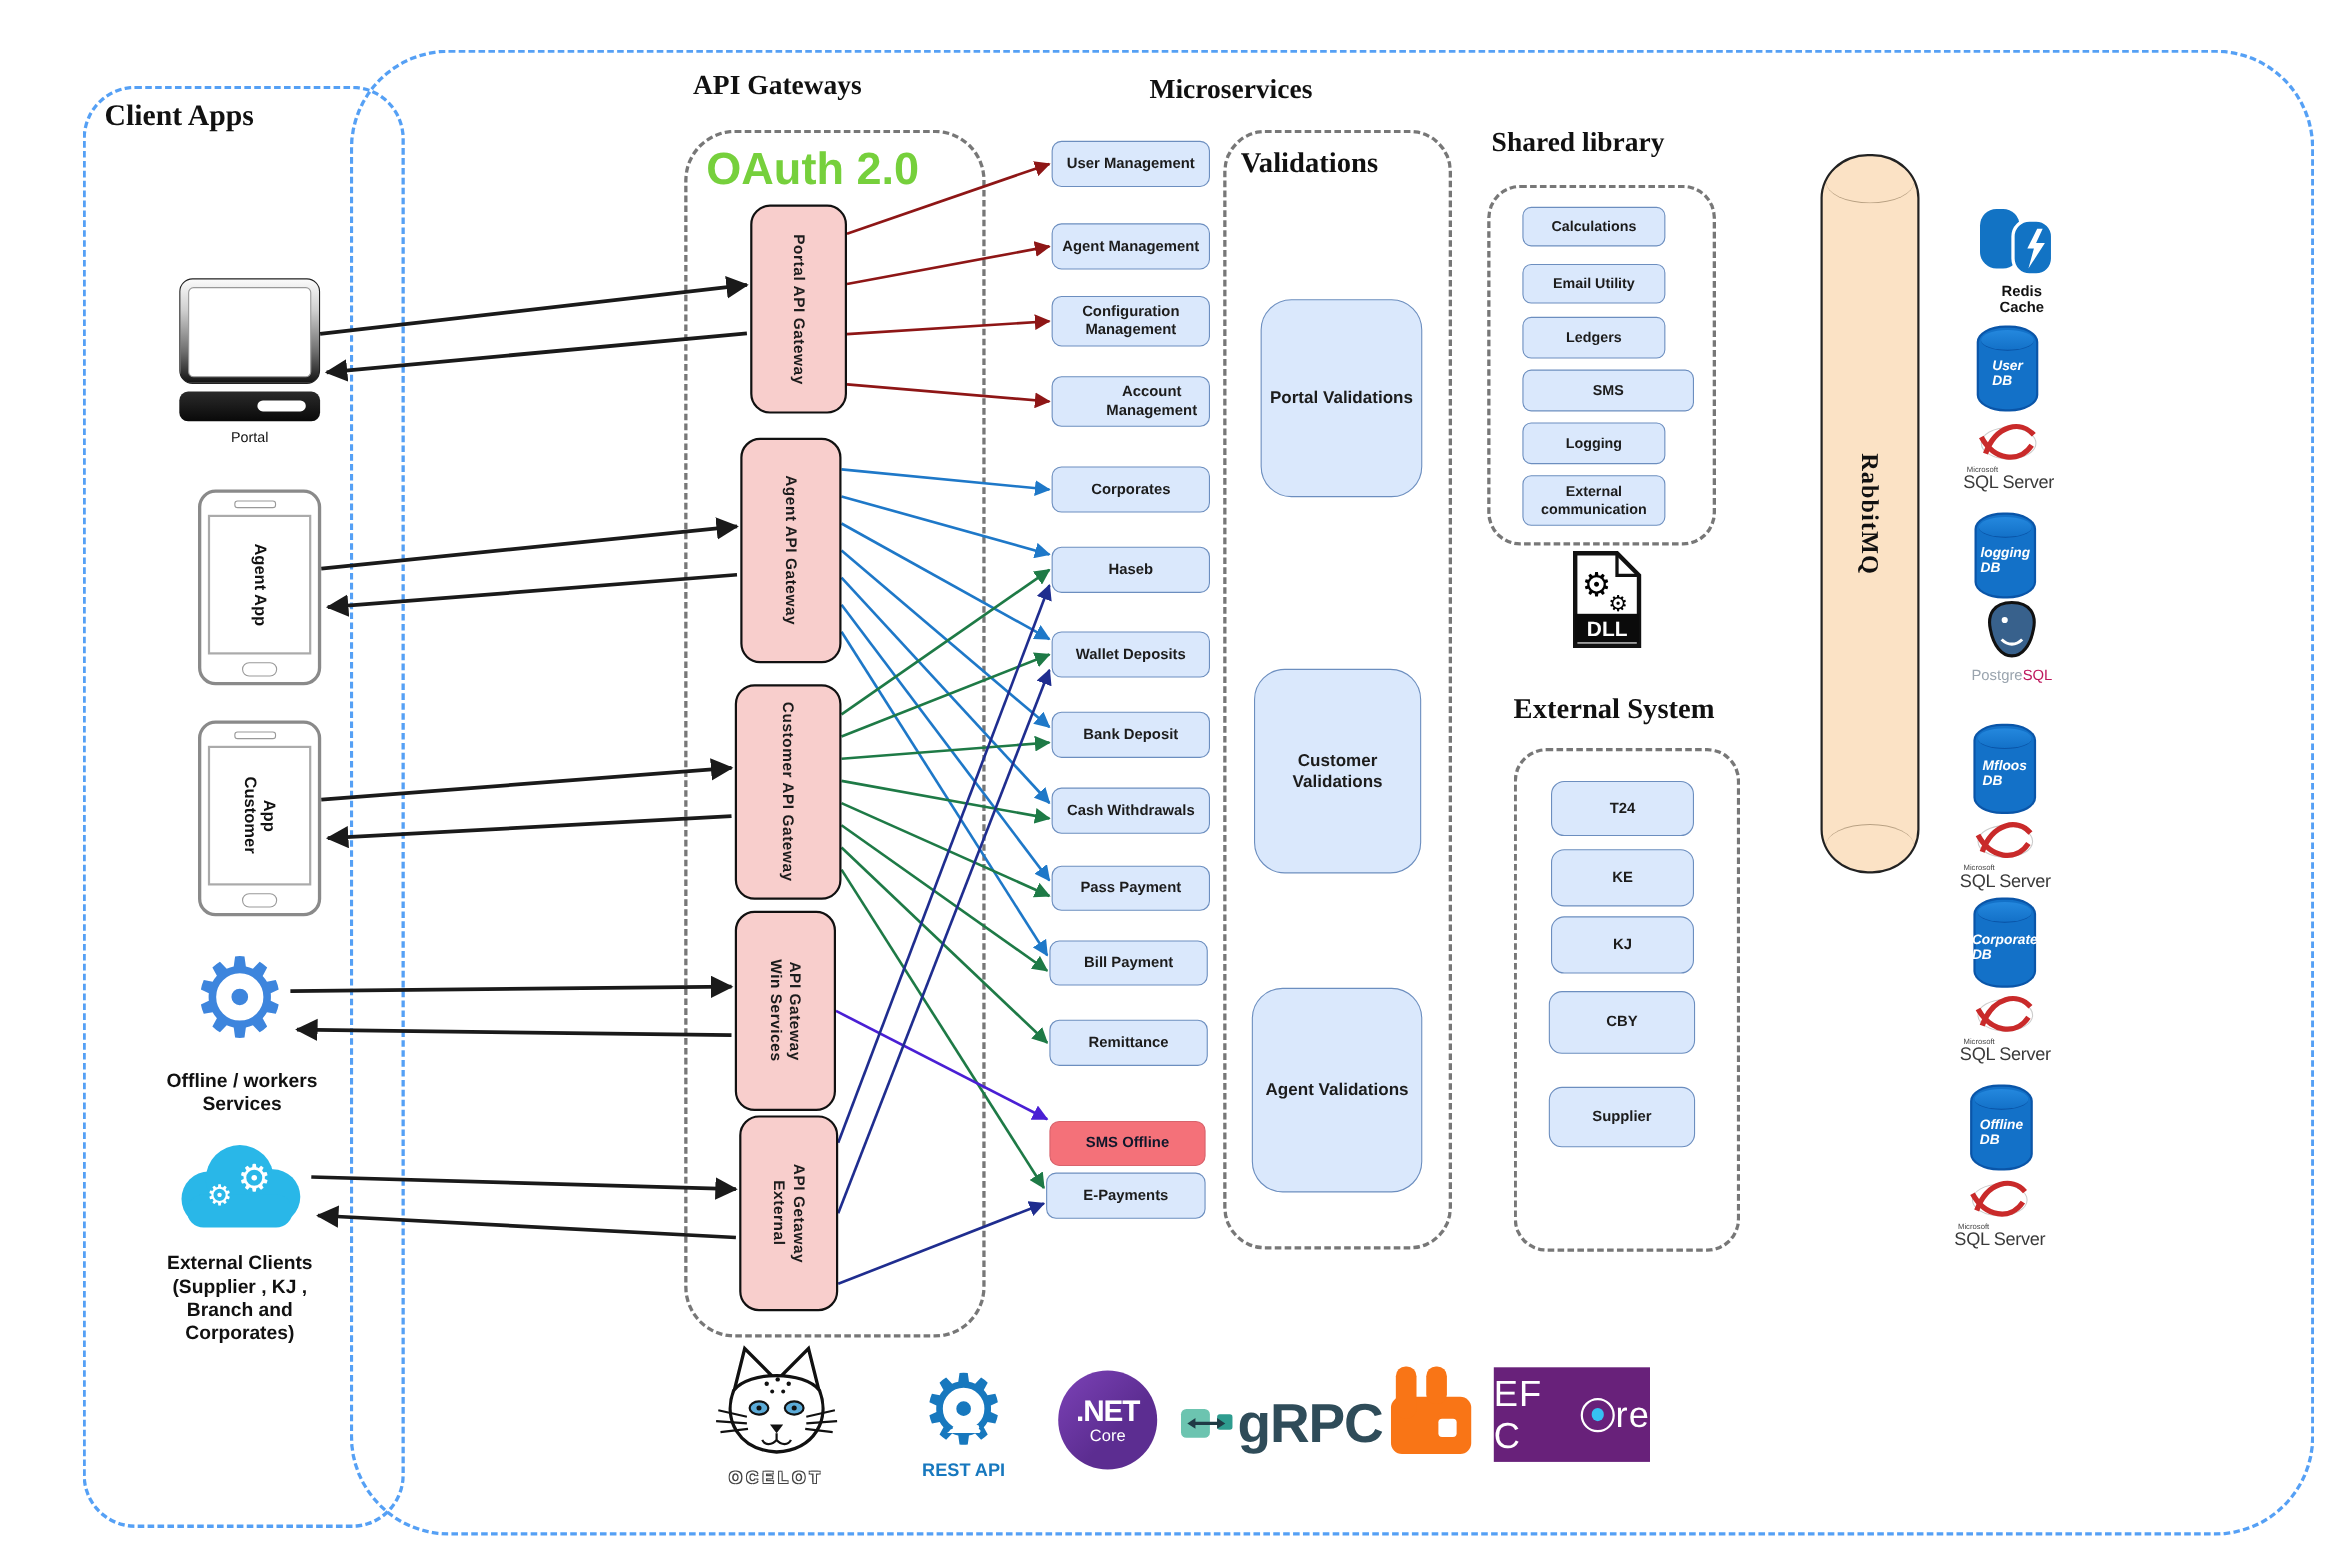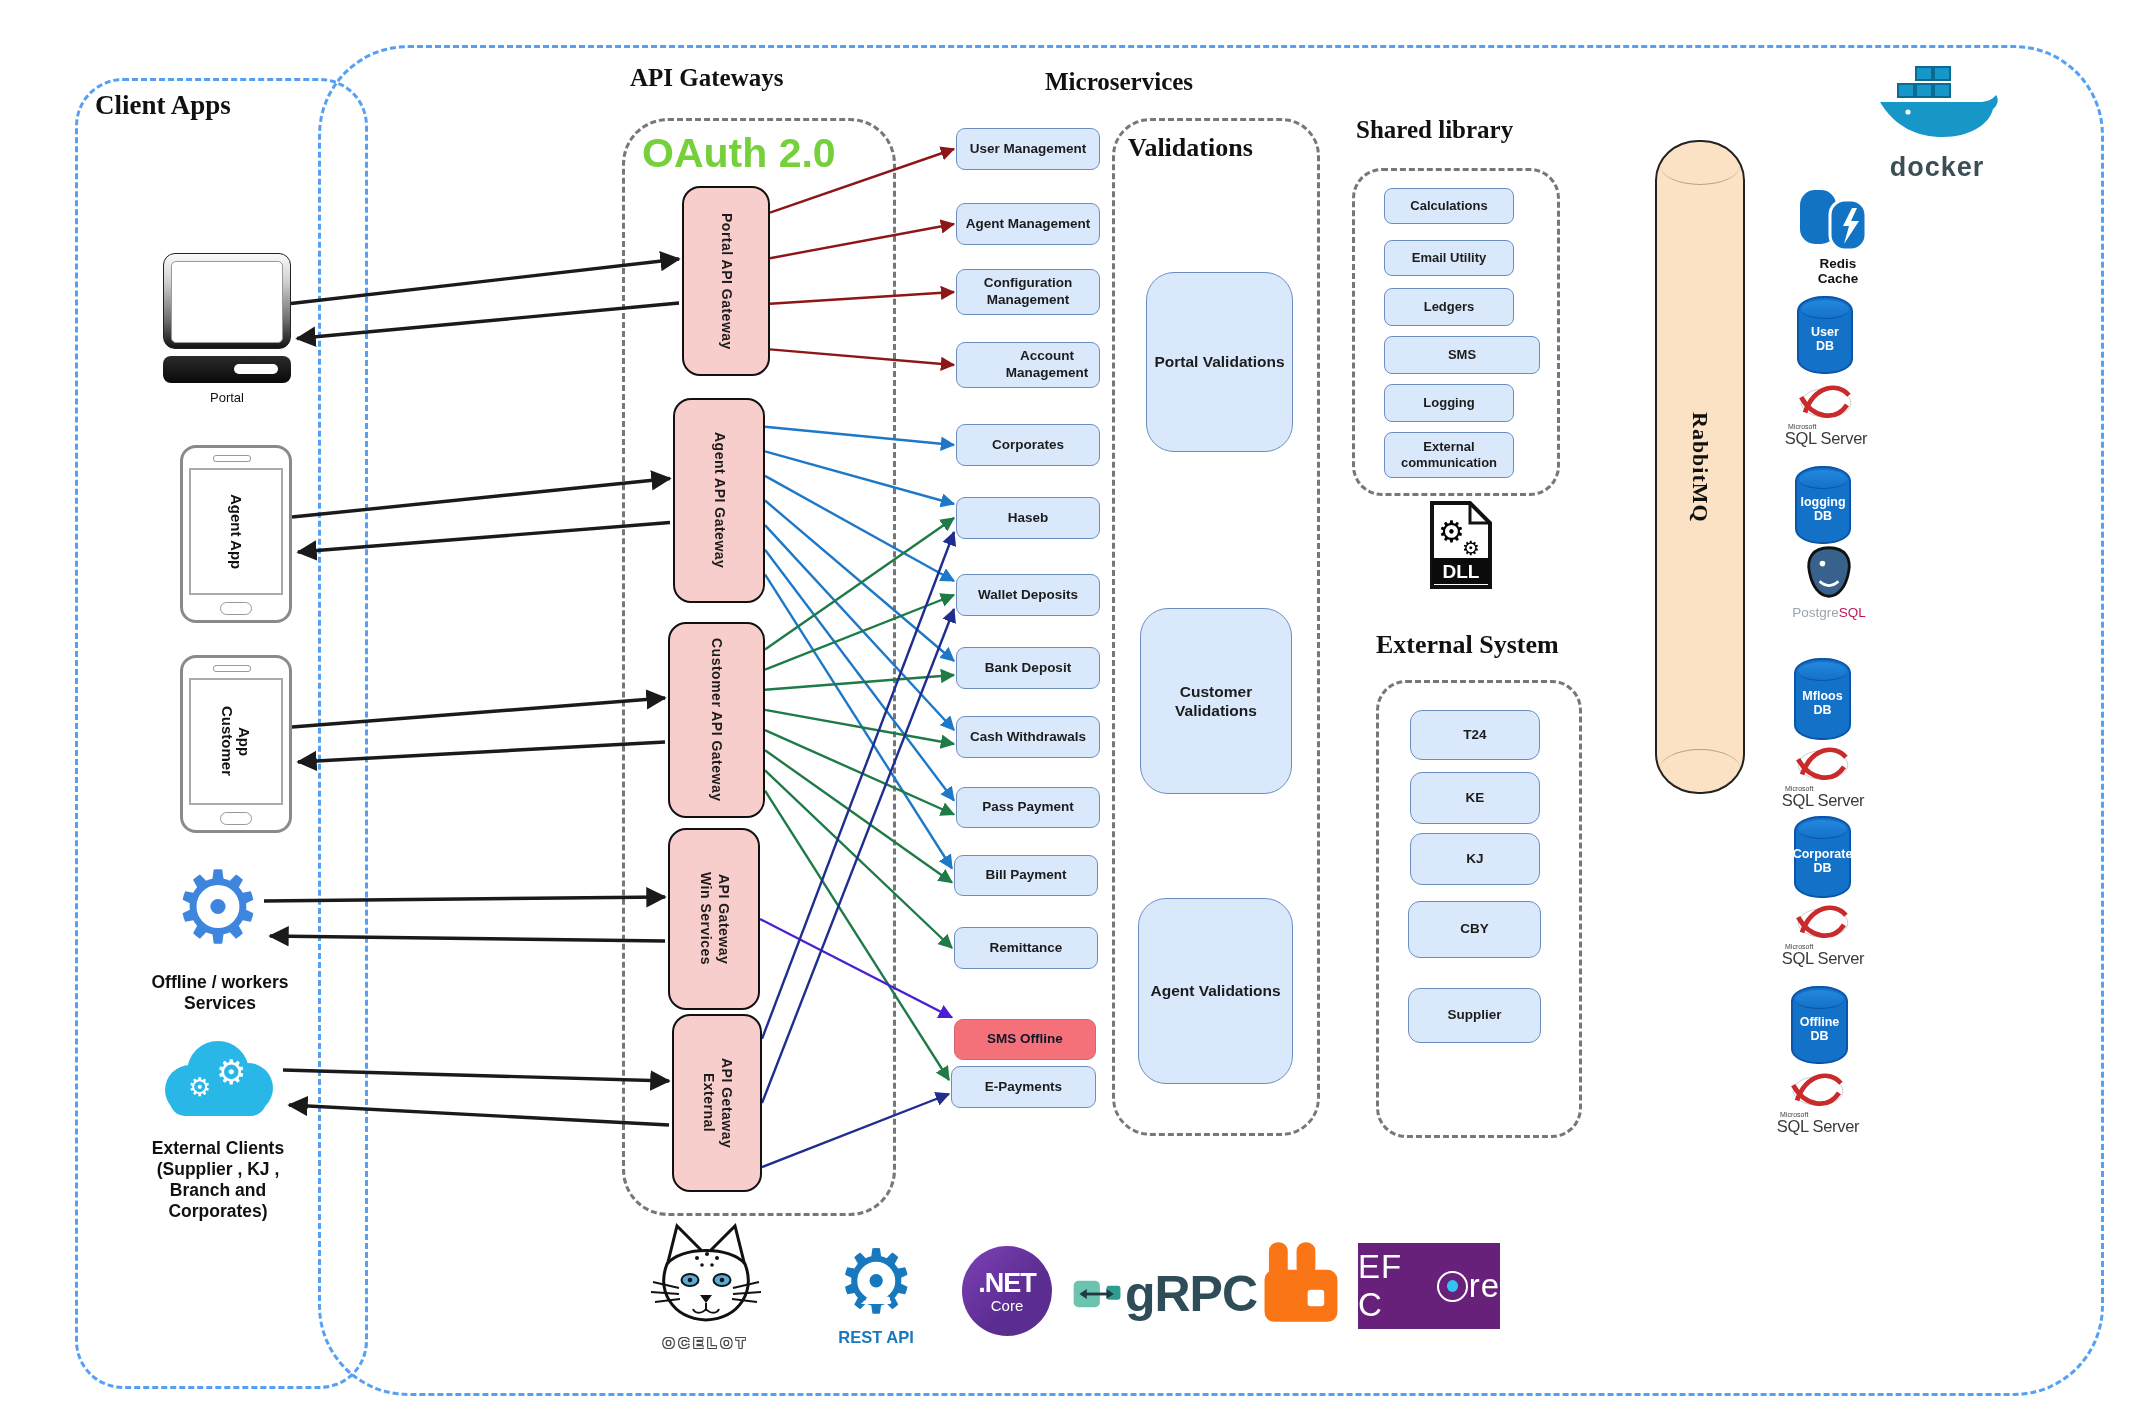--- a/index.html
+++ b/index.html
@@ -67,21 +67,21 @@
 
   
   #dll{position:absolute;left:1428px;top:500px;width:66px;height:90px;z-index:4;}
 
   
   #docker{position:absolute;left:1868px;top:60px;width:138px;text-align:center;z-index:4;}
   #docker .dlabel{font-size:27px;font-weight:700;color:#3A4E55;letter-spacing:1px;margin-top:-4px;}
 
   
   .cyl{position:absolute;background:var(--db-blue,#1371C8);border:2px solid #0A55A8;border-radius:26px/15px;color:#fff;
-       display:flex;align-items:center;justify-content:center;text-align:center;font-size:12.5px;font-weight:700;white-space:pre-line;z-index:4;box-sizing:border-box;}
+       display:flex;align-items:center;justify-content:center;font-size:12.5px;font-weight:700;white-space:pre-line;z-index:4;box-sizing:border-box;font-style:italic;}
   .cyl::before{content:"";position:absolute;left:2px;right:2px;top:2px;height:18px;border-radius:50%;background:linear-gradient(#2488DE,#1371C8);border-bottom:1.5px solid #0A55A8;}
   .cyl span{position:relative;z-index:1;margin-top:8px;}
   #redis{position:absolute;left:1796px;top:188px;width:84px;text-align:center;z-index:4;}
   #redis .rlabel{font-size:13.5px;font-weight:600;color:#111;white-space:pre-line;margin-top:2px;}
   .sqlsrv{position:absolute;width:96px;text-align:center;z-index:4;}
   .sqlsrv .ms{font-size:7px;color:#444;text-align:left;margin-left:10px;margin-top:-3px;}
   .sqlsrv .nm{font-size:16.5px;color:#3a3a3a;letter-spacing:-.3px;margin-top:-1px;}
   #pg{position:absolute;left:1784px;top:543px;width:90px;text-align:center;z-index:4;}
   #pg .plabel{font-size:13.5px;margin-top:0;}
   #pg .plabel .a{color:#9AA4AE;} #pg .plabel .b{color:#be185d;}
@@ -227,34 +227,20 @@
     <svg width="66" height="90" viewBox="0 0 66 90">
       <path d="M4,3 h38 l20,20 v64 h-58 z" fill="#fff" stroke="#111" stroke-width="4"></path>
       <path d="M42,3 v20 h20" fill="none" stroke="#111" stroke-width="3"></path>
       <text x="10" y="42" font-size="30" font-family="DejaVu Sans">⚙</text>
       <text x="34" y="55" font-size="20" font-family="DejaVu Sans">⚙</text>
       <rect x="4" y="58" width="58" height="26" fill="#0b0b0b"></rect>
       <text x="33" y="78" font-size="19" font-weight="bold" fill="#fff" text-anchor="middle" font-family="Liberation Sans">DLL</text>
     </svg>
   </div>
 
-  <div id="docker">
-    <svg width="134" height="92" viewBox="0 0 134 92">
-      <g fill="#1796C8" stroke="#0B6A92" stroke-width="2">
-        <rect x="28" y="24" width="16" height="13"></rect>
-          <rect x="46" y="24" width="16" height="13"></rect>
-        <rect x="64" y="24" width="16" height="13"></rect>
-          <rect x="46" y="7" width="16" height="13"></rect>
-        <rect x="64" y="7" width="16" height="13"></rect>
-      </g>
-      <path d="M10,42 h100 c6,0 12,-2 16,-7 c3,4 2,10 -3,14 c-4,16 -24,28 -50,28 c-26,0 -48,-10 -63,-35 z" fill="#1796C8"></path>
-      <circle cx="38" cy="52" r="2.6" fill="#fff"></circle>
-    </svg>
-    <div class="dlabel">docker</div>
-  </div>
 
   <div id="redis">
     <svg width="80" height="62" viewBox="0 0 80 62">
       <rect x="2" y="2" width="36" height="54" rx="15" fill="#1273C4"></rect>
       <rect x="32" y="12" width="36" height="50" rx="15" fill="#1273C4" stroke="#fff" stroke-width="3"></rect>
       <polygon points="54,20 45,38 51,38 46,56 61,33 53,33 59,20" fill="#fff"></polygon>
     </svg>
     <div class="rlabel">Redis
 Cache</div>
   </div>

